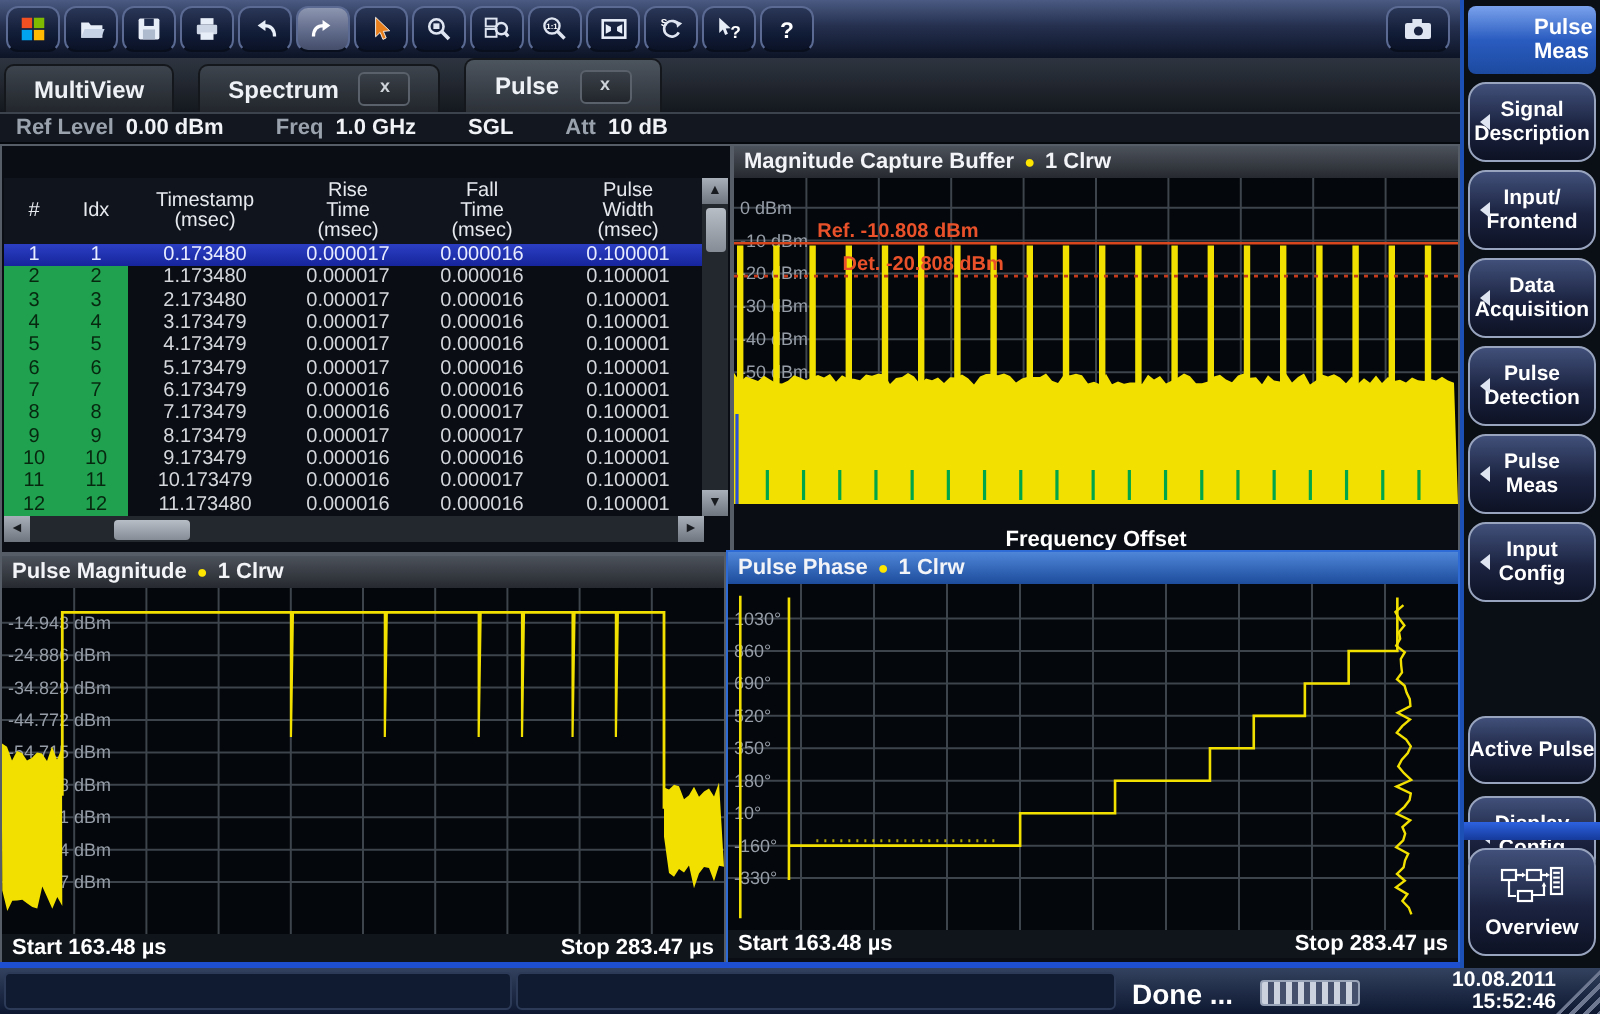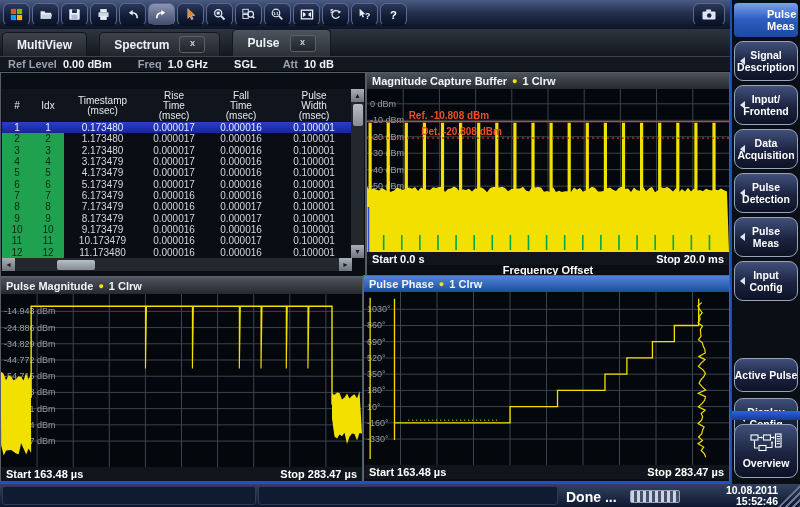--- a/index.html
+++ b/index.html
@@ -461,24 +461,20 @@
           <line x1="324.377" y1="146" x2="324.377" y2="161" stroke="#00a64a" stroke-width="1.6"></line>
           <rect x="345.4" y="33.75252525252525" width="3.2" height="129.24747474747474" fill="#f2e100"></rect>
           <line x1="342.47700000000003" y1="146" x2="342.47700000000003" y2="161" stroke="#00a64a" stroke-width="1.6"></line>
           <line x1="1.5" y1="118" x2="1.5" y2="163" stroke="#2a4fd4" stroke-width="1.6"></line>
           <line x1="0" y1="32.61317171717172" x2="362" y2="32.61317171717172" stroke="#d8461e" stroke-width="1.3"></line>
           <text x="41.63" y="29.613171717171717" font-size="10" font-weight="bold" fill="#e8512a" font-family="Liberation Sans,sans-serif">Ref. -10.808 dBm</text>
           <line x1="0" y1="49.07781818181818" x2="362" y2="49.07781818181818" stroke="#c43a1a" stroke-width="1.3" stroke-dasharray="2 3"></line>
           <text x="54.3" y="46.07781818181818" font-size="10" font-weight="bold" fill="#e8512a" font-family="Liberation Sans,sans-serif">Det. -20.808 dBm</text>
         </svg>
       </div>
-    <div class="ssbar" style="top:179px;height:13px;">
-      <span>Start 0.0 s</span>
-      <span>Stop 20.0 ms</span>
-    </div>
     <div class="xlab" style="top:191px;">Frequency Offset</div>
   </div>
 
   <div class="panel" id="p-pmag" style="left:0;top:277px;width:363px;height:204px;">
     <div class="phead">
       <span>Pulse Magnitude</span>
       <span class="dot">●</span>
       <span>1 Clrw</span>
     </div>
     <div class="chartbox" style="top:16px;">

